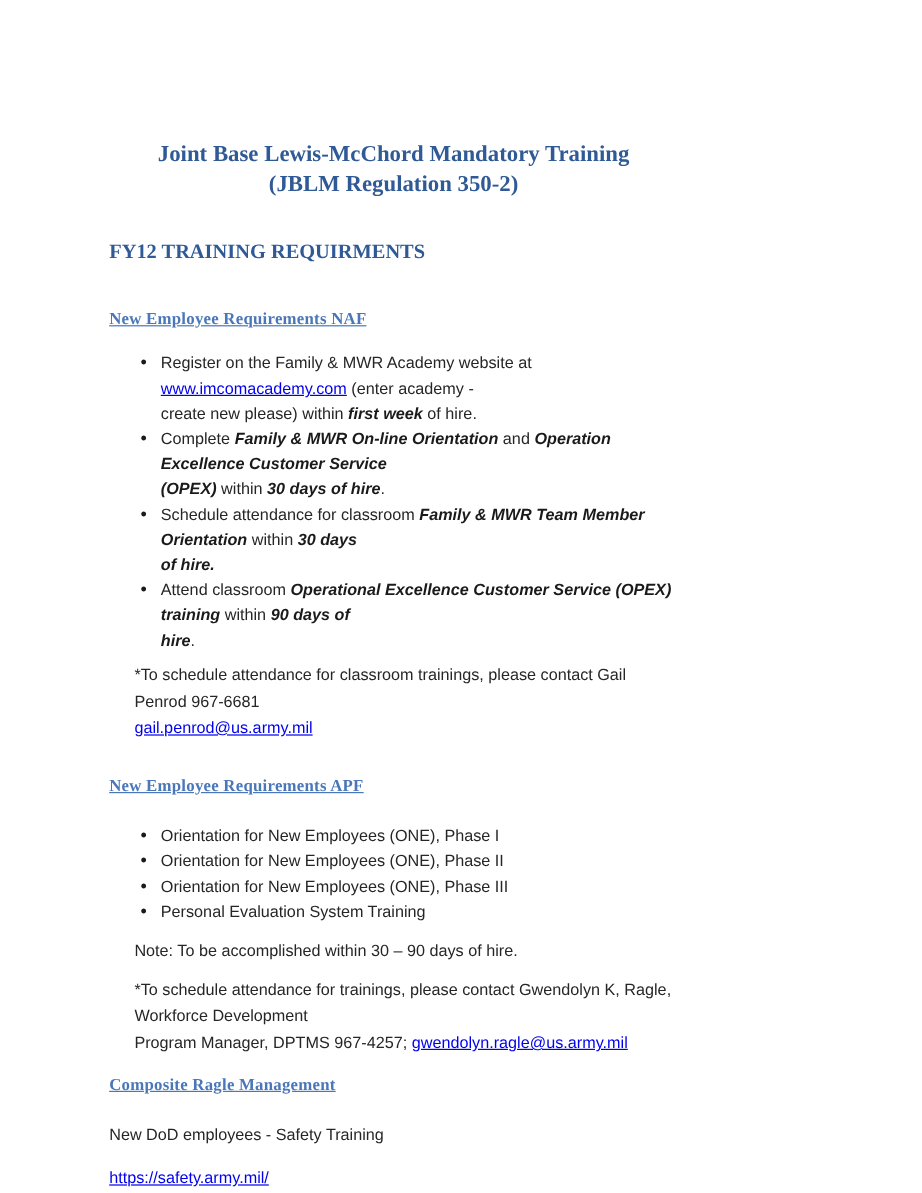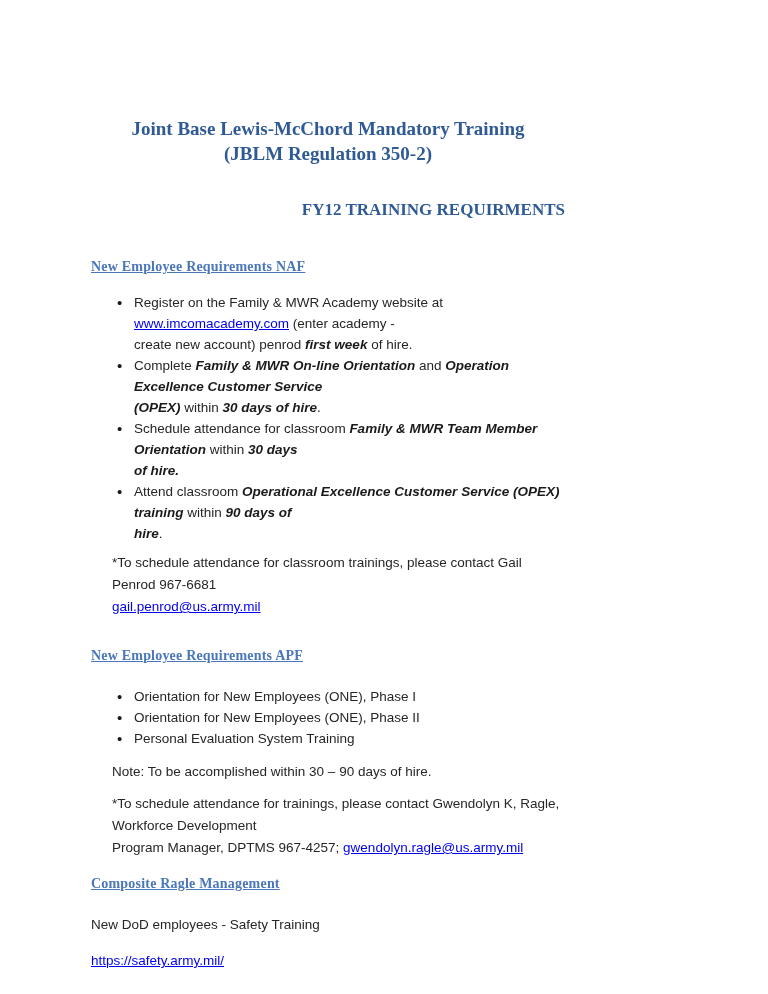--- a/index.html
+++ b/index.html
@@ -20,21 +20,21 @@
     font-weight:bold;
     font-size:19px; line-height:25px;
     text-align:center;
     color:var(--title-blue,#2F5A95);
   }
   .doc-subtitle{
     margin:35px 0 0 0;
     font-family:"Liberation Serif","DejaVu Serif",serif;
     font-weight:bold;
     font-size:17px; line-height:18px;
-    text-align:right;
+    text-align:left;
     color:var(--title-blue,#2F5A95);
   }
   .section-heading{
     margin:0;
     font-family:"Liberation Serif","DejaVu Serif",serif;
     font-weight:bold;
     font-size:14px; line-height:21px;
     letter-spacing:0.2px;
     color:var(--heading-blue,#4A77B9);
     text-decoration:underline;
@@ -81,31 +81,32 @@
 
   <h1 class="doc-title">
     <span>Joint Base Lewis-McChord Mandatory Training</span><br>
     <span>(JBLM Regulation 350-2)</span>
   </h1>
 
   <h2 class="doc-subtitle">FY12 TRAINING REQUIRMENTS</h2>
 
   <h3 class="section-heading sh-naf">New Employee Requirements NAF</h3>
   <ul class="bullets naf">
-    <li><span class="reg">Register on the Family &amp; MWR Academy website at </span><a href="#" class="doclink">www.imcomacademy.com</a><span class="reg"> (enter academy -</span><br><span class="reg">create new account) penrod </span><span class="bi">first week</span><span class="reg"> of hire.</span></li>
+    <li><span class="reg">Register on the Family &amp; MWR Academy website at </span><a href="#" class="doclink">www.imcomacademy.com</a><span class="reg"> (enter academy -</span><br><span class="reg">create new please) within </span><span class="bi">first week</span><span class="reg"> of hire.</span></li>
     <li><span class="reg">Complete </span><span class="bi">Family &amp; MWR On-line Orientation</span><span class="reg"> and </span><span class="bi">Operation Excellence Customer Service</span><br><span class="bi">(OPEX)</span><span class="reg"> within </span><span class="bi">30 days of hire</span><span class="reg">.</span></li>
     <li><span class="reg">Schedule attendance for classroom </span><span class="bi">Family &amp; MWR Team Member Orientation</span><span class="reg"> within </span><span class="bi">30 days</span><br><span class="bi">of hire.</span></li>
     <li><span class="reg">Attend classroom </span><span class="bi">Operational Excellence Customer Service (OPEX) training</span><span class="reg"> within </span><span class="bi">90 days of</span><br><span class="bi">hire</span><span class="reg">.</span></li>
   </ul>
   <p class="para indent note-naf"><span class="reg">*To schedule attendance for classroom trainings, please contact Gail Penrod 967-6681</span><br><a href="#" class="doclink">gail.penrod@us.army.mil</a></p>
 
   <h3 class="section-heading sh-apf">New Employee Requirements APF</h3>
   <ul class="bullets apf">
     <li><span class="reg">Orientation for New Employees (ONE), Phase I</span></li>
     <li><span class="reg">Orientation for New Employees (ONE), Phase II</span></li>
+    <li><span class="reg">Orientation for New Employees (ONE), Phase III</span></li>
     <li><span class="reg">Personal Evaluation System Training</span></li>
   </ul>
   <p class="para indent note-apf1"><span class="reg">Note: To be accomplished within 30 – 90 days of hire.</span></p>
   <p class="para indent note-apf2"><span class="reg">*To schedule attendance for trainings, please contact Gwendolyn K, Ragle, Workforce Development</span><br><span class="reg">Program Manager, DPTMS 967-4257; </span><a href="#" class="doclink">gwendolyn.ragle@us.army.mil</a></p>
 
   <h3 class="section-heading sh-crm">Composite Ragle Management</h3>
   <p class="para crm-body"><span class="reg">New DoD employees - Safety Training</span></p>
   <p class="para crm-link"><a href="#" class="doclink">https://safety.army.mil/</a></p>
 
 </div>

